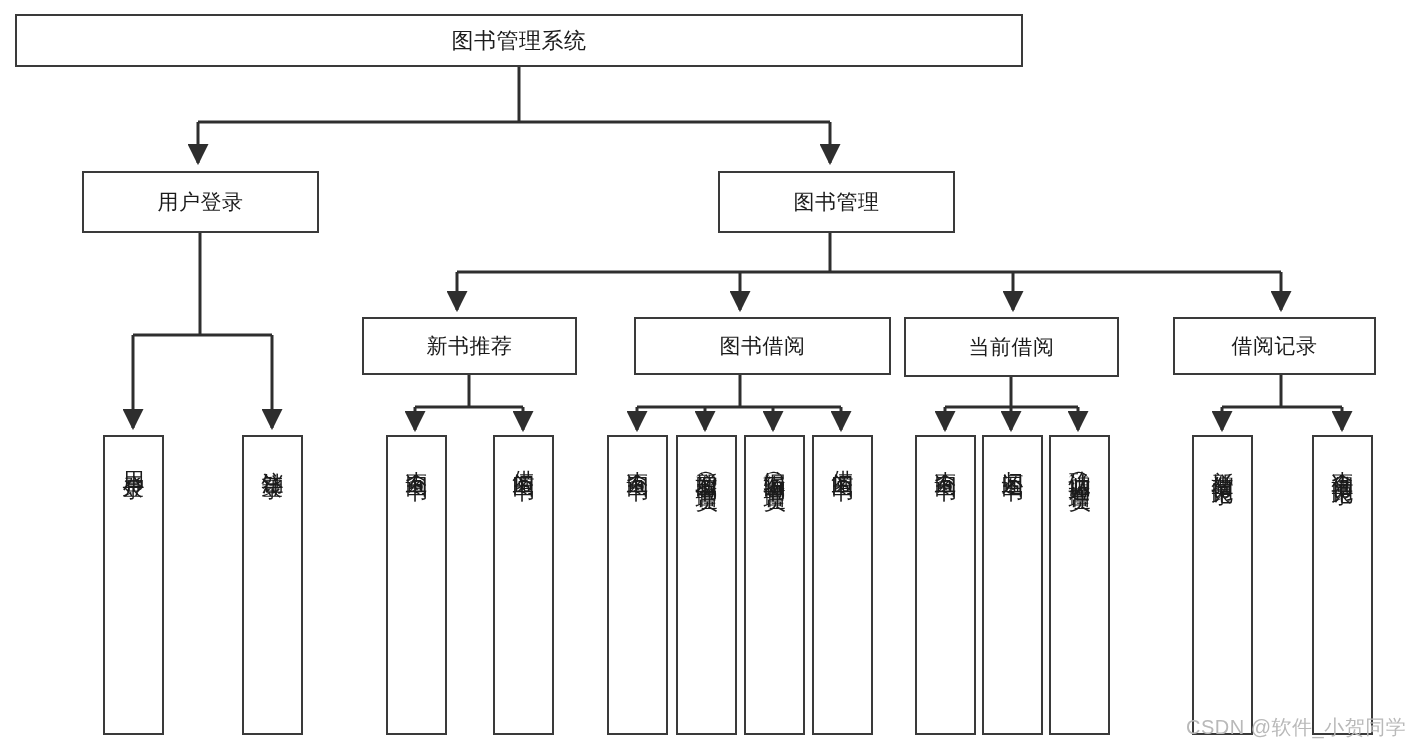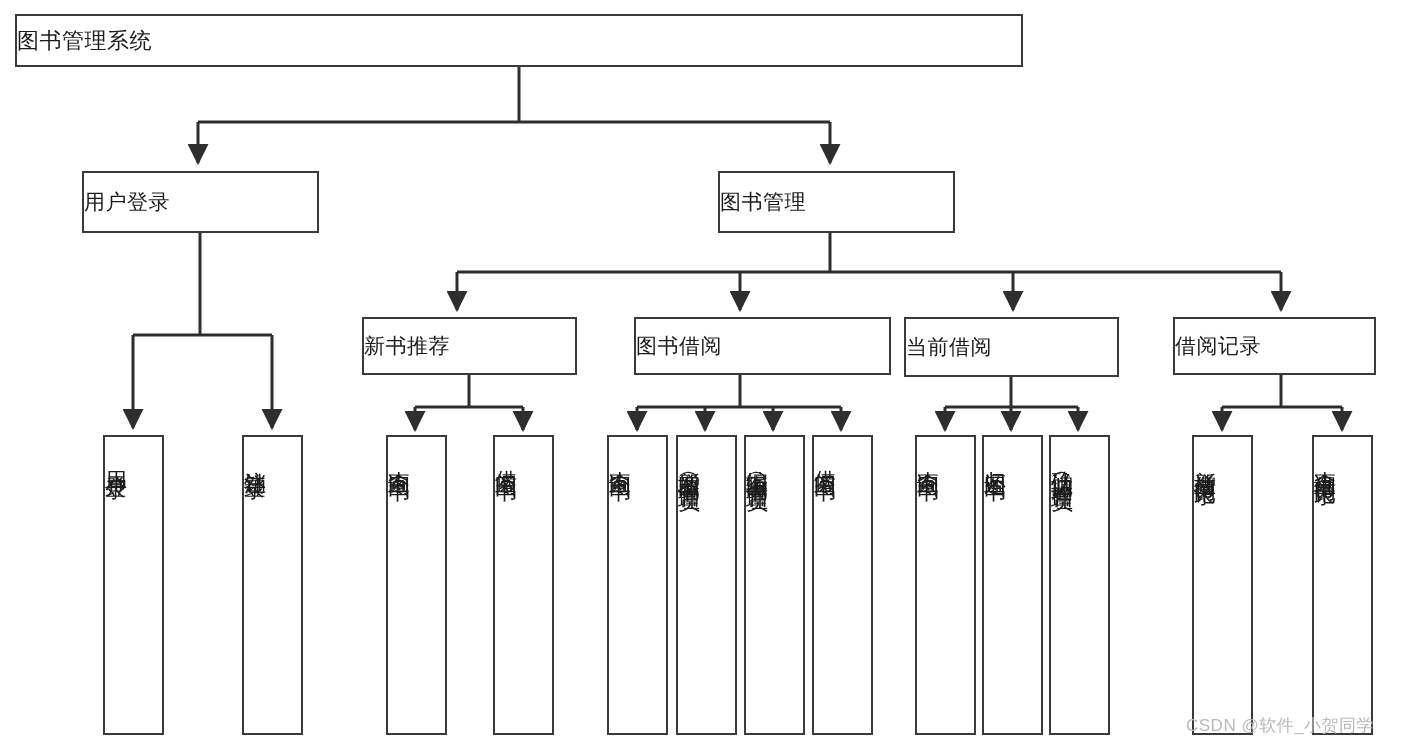--- a/index.html
+++ b/index.html
@@ -27,20 +27,21 @@
     height: 747px;
     pointer-events: none;
   }
   .node {
     position: absolute;
     box-sizing: border-box;
     background: #ffffff;
     border: 2px solid #3a3a3a;
     display: flex;
     align-items: center;
+    justify-content: center;
     color: #1b1b1b;
     z-index: 2;
   }
   .node .label {
     display: block;
     text-align: center;
     line-height: 1.18;
     white-space: nowrap;
   }
   
@@ -61,21 +62,21 @@
     text-orientation: upright;
     font-size: 22px;
     letter-spacing: 3px;
     line-height: 1;
     white-space: nowrap;
   }
   .watermark {
     position: absolute;
     left: 1186px;
     top: 714px;
-    font-size: 17px;
+    font-size: 20px;
     color: #b9b9b9;
     letter-spacing: 0.5px;
     white-space: nowrap;
     z-index: 3;
   }
 </style>
 </head>
 <body>
 
 <div id="canvas">

